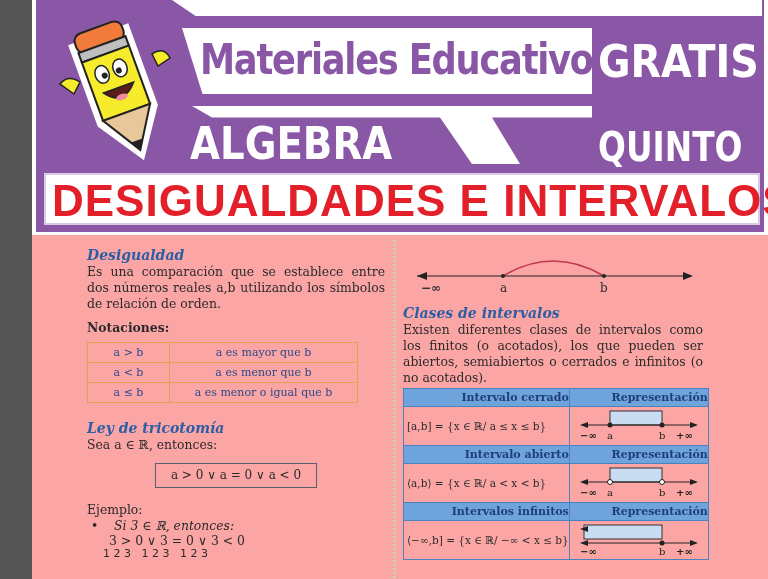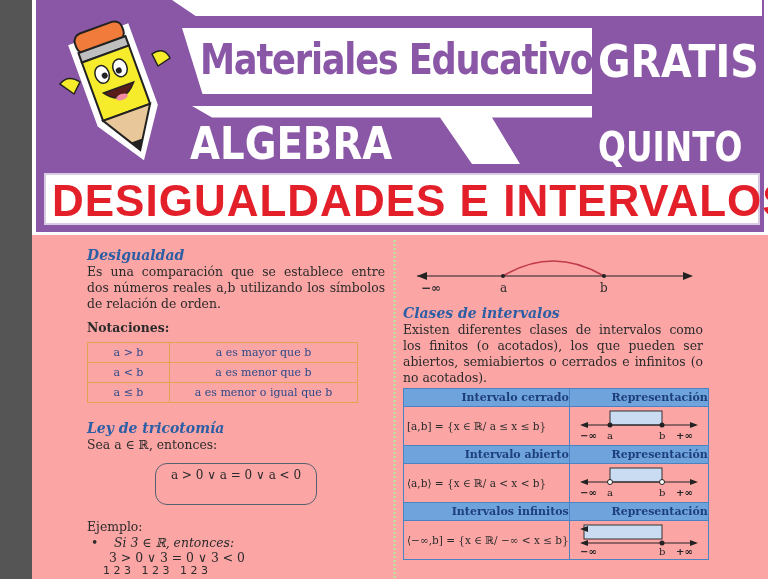--- a/index.html
+++ b/index.html
@@ -30,21 +30,21 @@
   .col-right { position: absolute; left: 371px; top: 250px; width: 300px; font-size: 12.4px; color: #2b2b2b; line-height: 16px; }
 
   .h-blue { color: #2b5ea4; font-weight: bold; font-size: 14px; line-height: 18px; font-style: italic; }
   .justify { text-align: justify; }
   .bold { font-weight: bold; }
 
   table.notas { border-collapse: collapse; width: 271px; margin-top: 6px; }
   table.notas td { border: 1px solid #e2a453; color: #2b4a8a; font-size: 11px; text-align: center; height: 20px; }
   table.notas td.c1 { width: 82px; }
 
-  .tric-box { margin: 10px 0 0 68px; width: 162px; height: 42px; border: 1.5px solid #55606e; border-radius: 12px; text-align: center; line-height: 23px; font-size: 12px; }
+  .tric-box { margin: 10px 0 0 68px; width: 162px; height: 25px; border: 1.5px solid #55606e; border-radius: 0; text-align: center; line-height: 23px; font-size: 12px; }
 
   .numline-svg { display: block; }
 
   table.cls { border-collapse: collapse; width: 298px; margin-top: 2px; }
   table.cls td { border: 1px solid #4a82c2; }
   table.cls tr.hd td { background: #6fa3dc; color: #1d3f7a; font-weight: bold; font-size: 11px; text-align: right; height: 18px; }
   table.cls tr.rw td { height: 35px; font-size: 10.5px; color: #2b2b2b; }
   table.cls td.def { width: 158px; padding-left: 3px; white-space: nowrap; }
 </style>
 </head>

